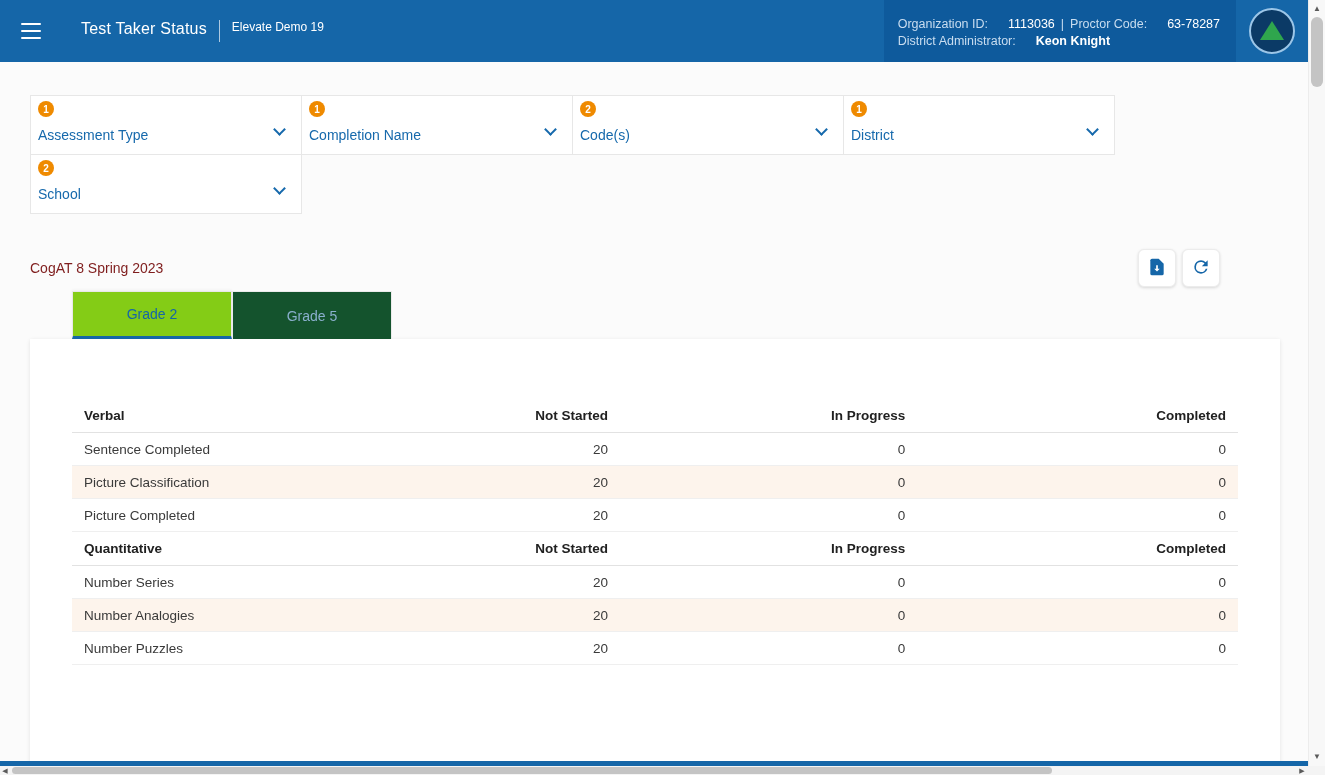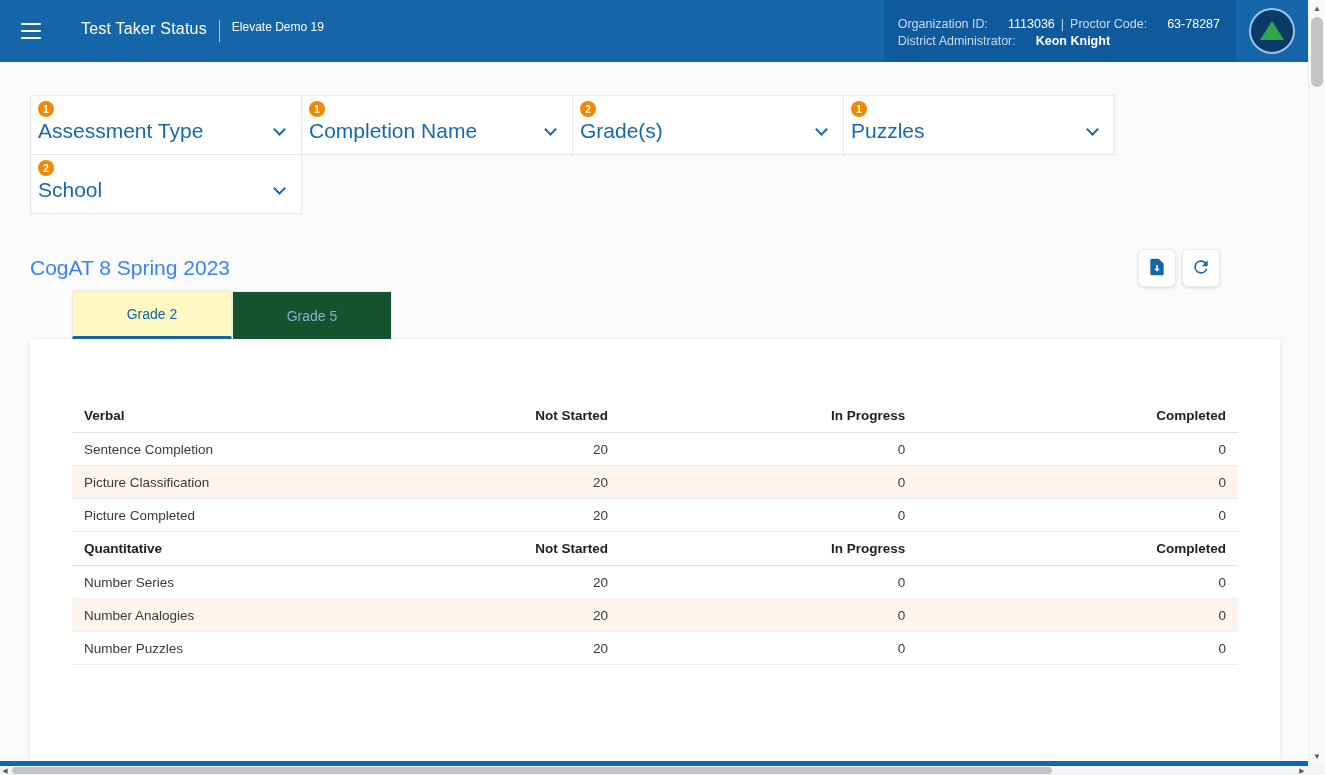--- a/index.html
+++ b/index.html
@@ -33,37 +33,37 @@
   
   .content { position:absolute; top:62px; left:0; width:1308px; height:705px; overflow:hidden; background:#fbfbfb; }
 
   
   .filters { display:flex; flex-wrap:wrap; width:1092px; margin:33px 0 0 30px; }
   .filter { width:272px; height:60px; background:#fff; border:1px solid #e7e7e7;
     position:relative; cursor:pointer; margin-right:-1px; margin-bottom:-1px; }
   .badge { position:absolute; top:5px; left:7px; width:16px; height:16px; border-radius:50%;
     background:#ef8a00; color:#fff; font-size:10px; font-weight:bold;
     display:flex; align-items:center; justify-content:center; }
-  .filter-label { position:absolute; left:7px; bottom:11px; font-size:21px; color:#1669ac; }
+  .filter-label { position:absolute; left:7px; bottom:11px; font-size:14px; color:#1669ac; }
   .chev { position:absolute; right:17px; bottom:20px; width:9px; height:9px;
     border-right:2px solid #1669ac; border-bottom:2px solid #1669ac; transform:rotate(45deg); }
 
   
   .section-row { display:flex; align-items:center; margin:36px 30px 0 30px; height:38px; }
-  .section-title { font-size:21px; color:#3b82f6; }
+  .section-title { font-size:14px; color:#7f1d1d; }
   .actions { margin-left:auto; margin-right:58px; display:flex; gap:6px; }
   .icon-btn { width:38px; height:38px; background:#fff; border:1px solid #ececec; border-radius:6px;
     box-shadow:0 1px 3px rgba(0,0,0,.14); display:flex; align-items:center; justify-content:center;
     cursor:pointer; }
 
   
   .tabs { display:flex; margin:4px 0 0 72px; height:48px; position:relative; z-index:2; }
   .tab { width:160px; display:flex; align-items:center; justify-content:center;
     font-size:14px; cursor:pointer; }
-  .tab.active { background:#fef9c3; color:#1565a7; border:1px solid #e8e8e8; border-bottom:3px solid #1566a8;
+  .tab.active { background:#84cc16; color:#1565a7; border:1px solid #e8e8e8; border-bottom:3px solid #1566a8;
     box-shadow:0 -1px 3px rgba(0,0,0,.05); }
   .tab.inactive { background:#14532d; color:#8aafcd; border:1px solid #ebebeb; border-bottom:none; }
 
   
   .card { margin-left:30px; width:1250px; background:#fff; box-shadow:0 1px 4px rgba(0,0,0,.10);
     padding:60px 42px 40px 42px; min-height:480px; position:relative; z-index:1; }
   table.status-table { width:100%; border-collapse:collapse; 
     font-size:13.5px; color:#333; }
   .status-table th { text-align:left; font-weight:bold; color:#212121; padding:9px 12px;
     border-bottom:1px solid #e2e2e2; font-size:13.5px; }
@@ -129,26 +129,26 @@
         <span class="filter-label">Assessment Type</span>
         <span class="chev"></span>
       </div>
       <div class="filter">
         <span class="badge">1</span>
         <span class="filter-label">Completion Name</span>
         <span class="chev"></span>
       </div>
       <div class="filter">
         <span class="badge">2</span>
-        <span class="filter-label">Grade(s)</span>
+        <span class="filter-label">Code(s)</span>
         <span class="chev"></span>
       </div>
       <div class="filter">
         <span class="badge">1</span>
-        <span class="filter-label">Puzzles</span>
+        <span class="filter-label">District</span>
         <span class="chev"></span>
       </div>
       <div class="filter">
         <span class="badge">2</span>
         <span class="filter-label">School</span>
         <span class="chev"></span>
       </div>
     </div>
 
     <div class="section-row">
@@ -193,21 +193,21 @@
         <thead>
           <tr>
             <th>Verbal</th>
             <th class="num">Not Started</th>
             <th class="num">In Progress</th>
             <th class="num">Completed</th>
           </tr>
         </thead>
         <tbody>
           <tr>
-            <td>Sentence Completion</td>
+            <td>Sentence Completed</td>
             <td class="num">20</td>
             <td class="num">0</td>
             <td class="num">0</td>
           </tr>
           <tr>
             <td>Picture Classification</td>
             <td class="num">20</td>
             <td class="num">0</td>
             <td class="num">0</td>
           </tr>

